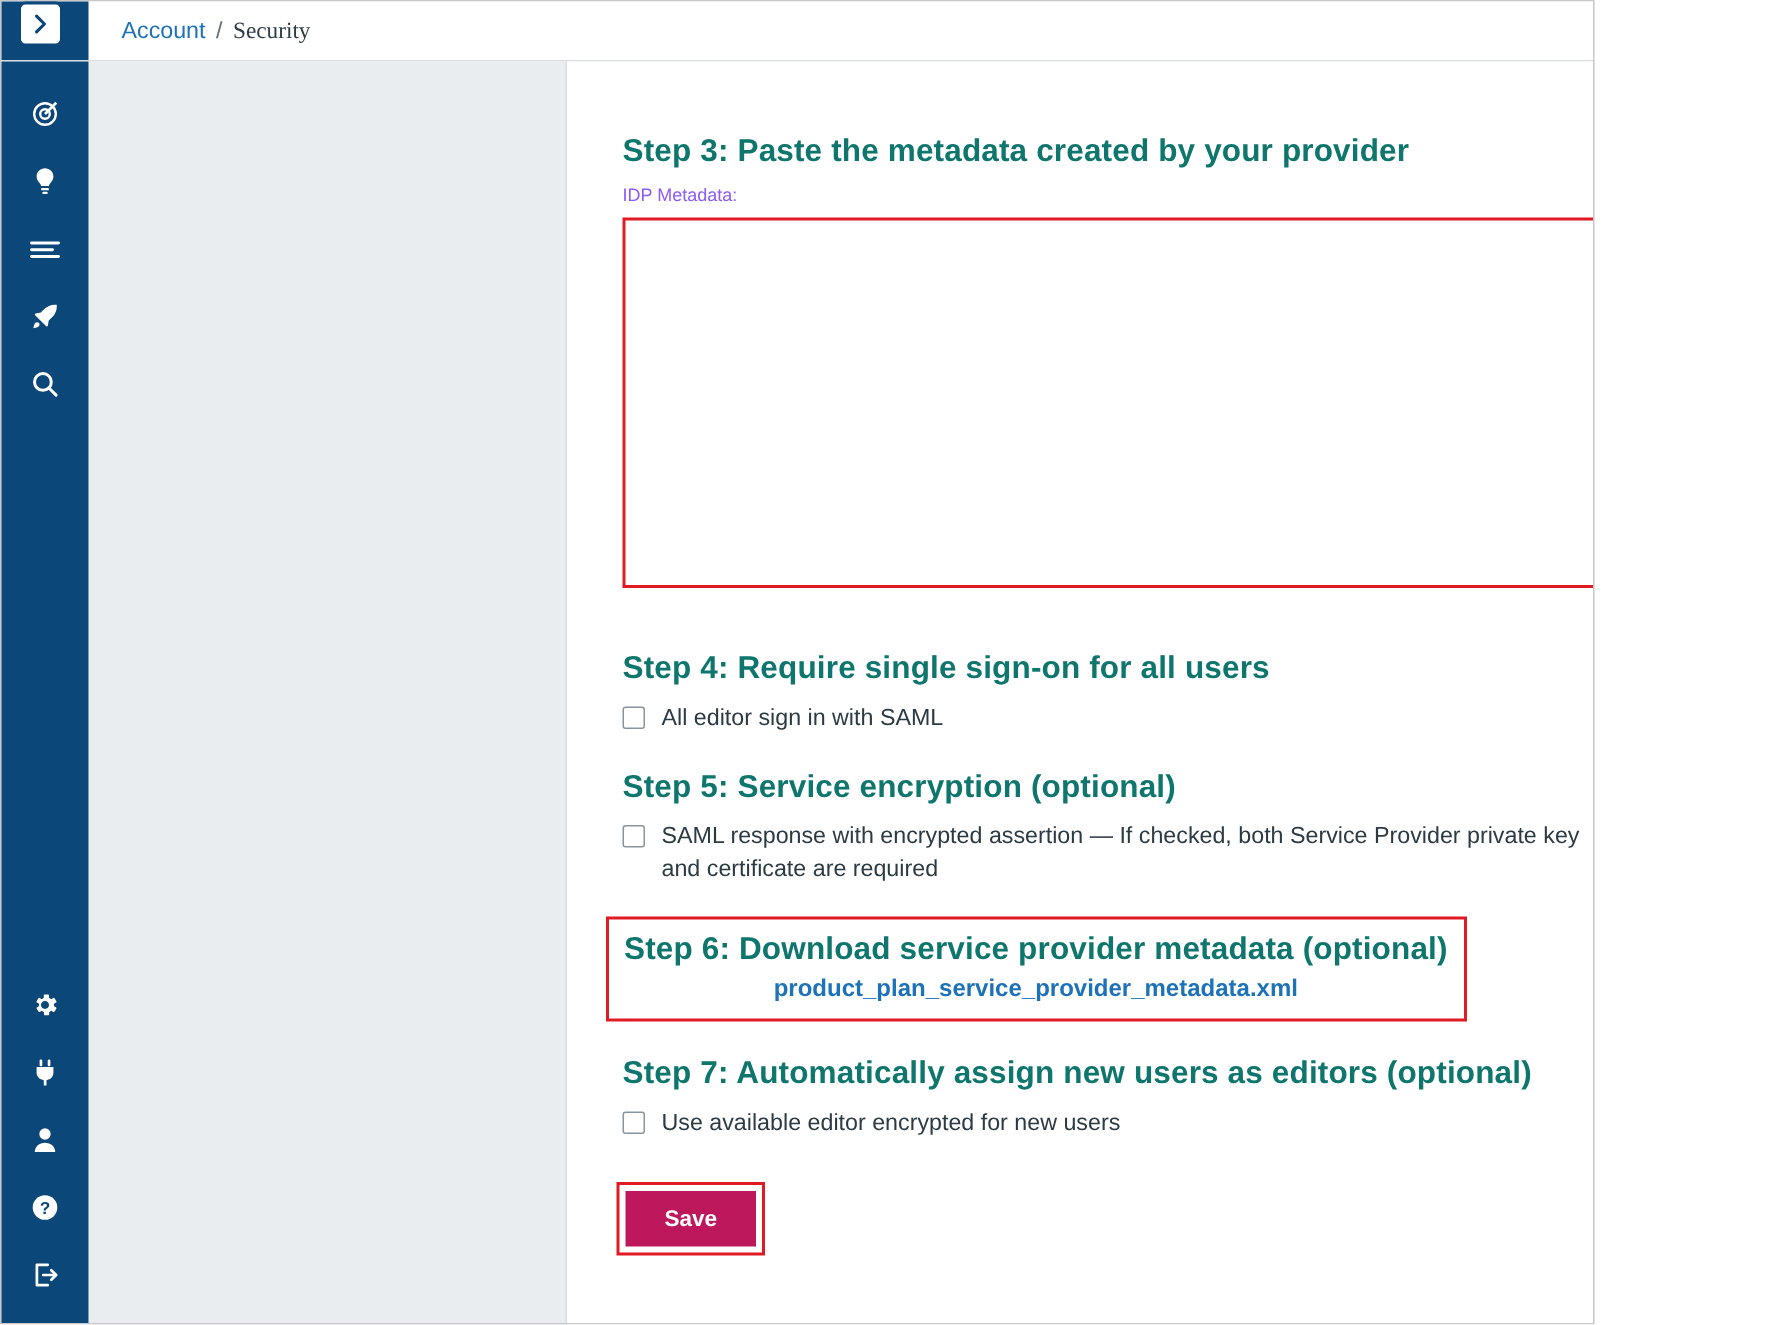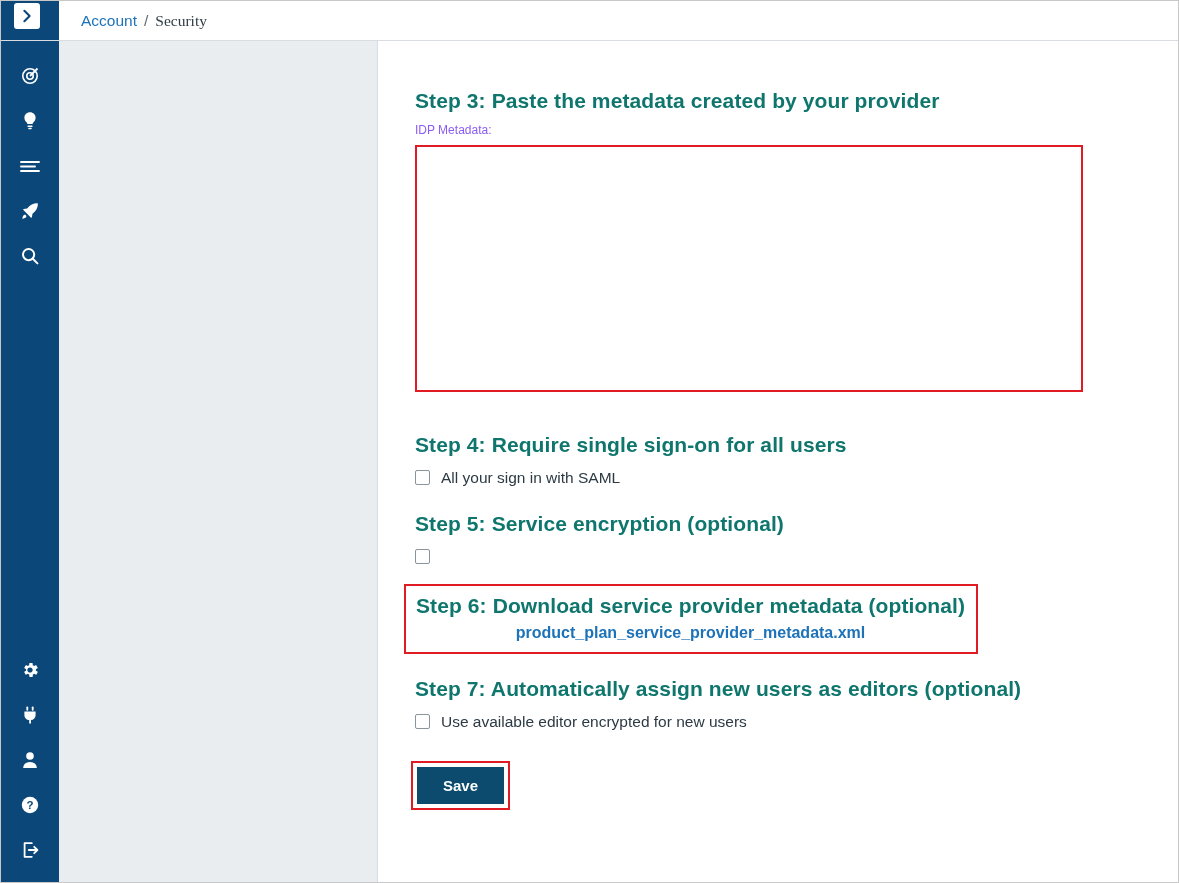--- a/index.html
+++ b/index.html
@@ -5,21 +5,21 @@
   * { box-sizing: border-box; }
   html, body {
     margin: 0; padding: 0;
     width: 1179px; height: 883px;
     font-family: "Liberation Sans", sans-serif;
     background: #ffffff;
     overflow: hidden;
   }
   .app {
     position: relative;
-    width: 1179px;
+    width: 1063px;
     height: 883px;
     border: 1px solid #c8c8c8;
     background: #ffffff;
     display: flex;
     flex-direction: column;
   }
 
   
   .topbar {
     height: 40px;
@@ -193,21 +193,21 @@
   }
 
   .save-wrap {
     border: 2px solid #e01b24;
     display: inline-block;
     padding: 4px;
     margin-left: -4px;
     margin-top: 28px;
   }
   .save-btn {
-    background: #0c4a6e;
+    background: #be185d;
     color: #ffffff;
     border: none;
     font-size: 15px;
     font-weight: bold;
     font-family: "Liberation Sans", sans-serif;
     padding: 11px 26px;
     cursor: pointer;
     line-height: 1;
   }
 </style>
@@ -313,28 +313,29 @@
 
       <h2 class="step-title">Step 3: Paste the metadata created by your provider</h2>
       <div class="field-label">IDP Metadata:</div>
       <textarea class="metadata-box" placeholder="" style=""></textarea>
 
       <div class="gap-lg"></div>
 
       <h2 class="step-title">Step 4: Require single sign-on for all users</h2>
       <div class="check-row">
         <div class="check-box"></div>
-        <div class="check-text">All your sign in with SAML</div>
+        <div class="check-text">All editor sign in with SAML</div>
       </div>
 
       <div class="gap-md"></div>
 
       <h2 class="step-title">Step 5: Service encryption (optional)</h2>
       <div class="check-row">
         <div class="check-box"></div>
+        <div class="check-text">SAML response with encrypted assertion — If checked, both Service Provider private key and certificate are required</div>
       </div>
 
       <div class="gap-sm"></div>
 
       <div class="highlight-block">
         <h2 class="step-title">Step 6: Download service provider metadata (optional)</h2>
         <a class="dl-link">product_plan_service_provider_metadata.xml</a>
       </div>
 
       <div class="gap-md"></div>

